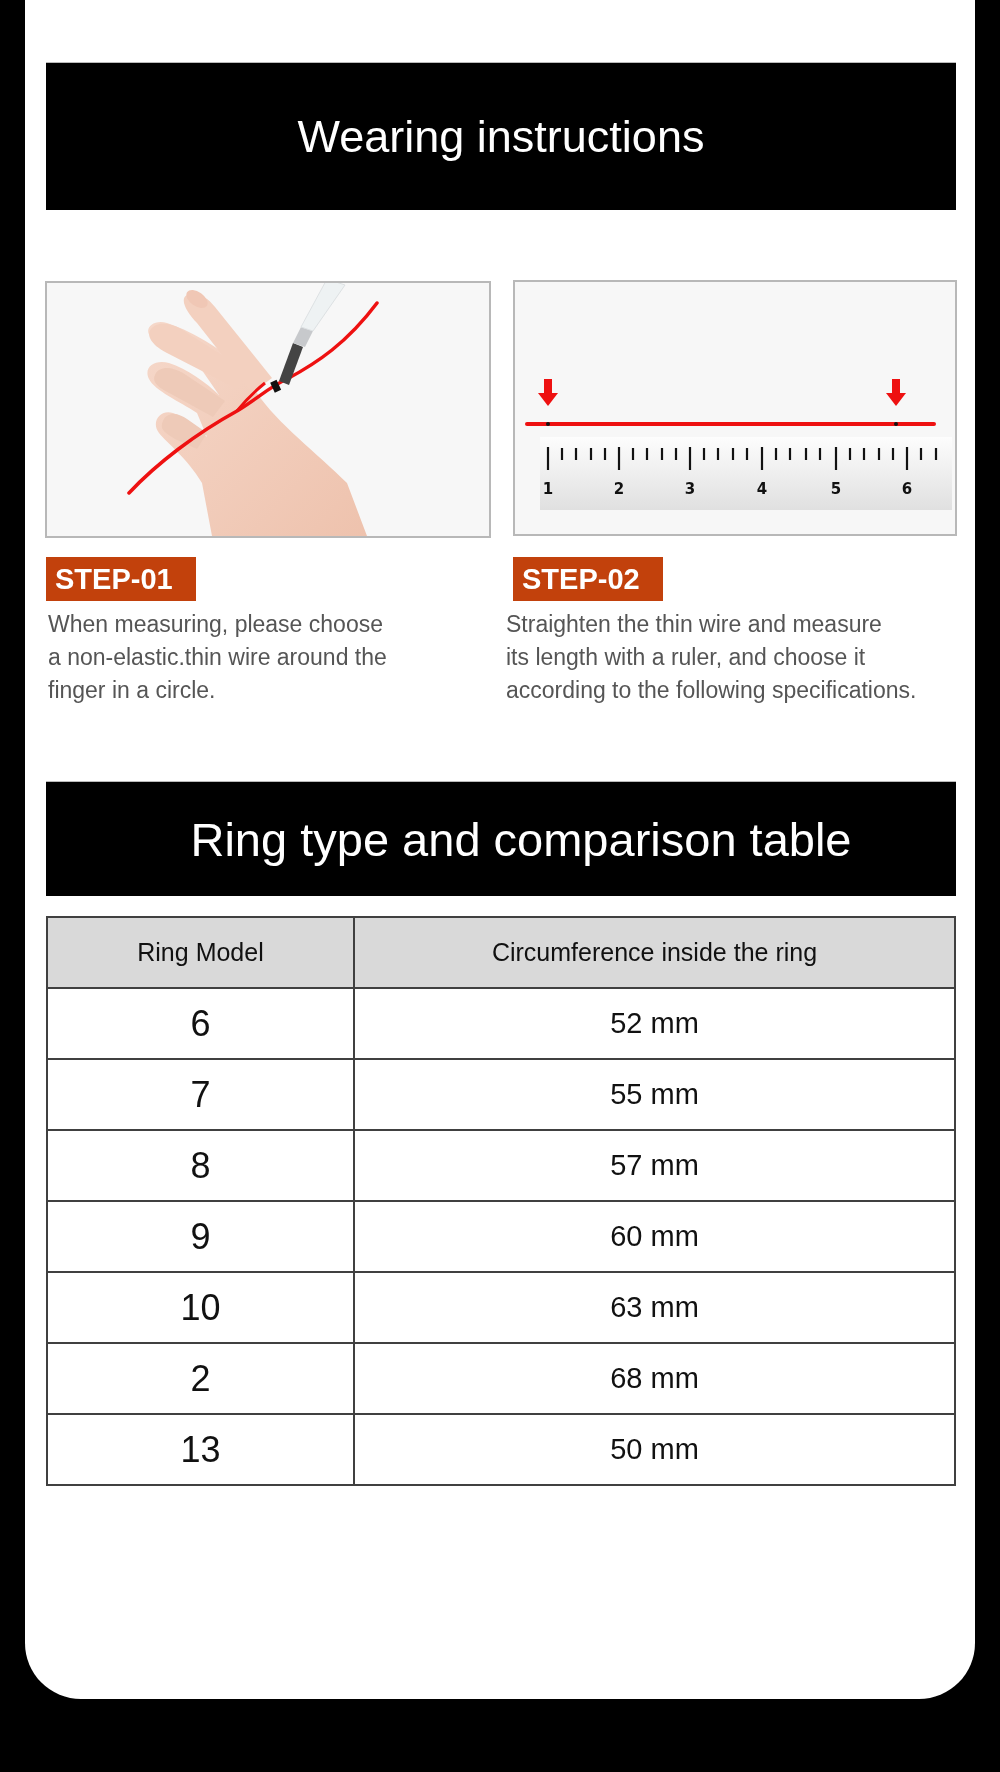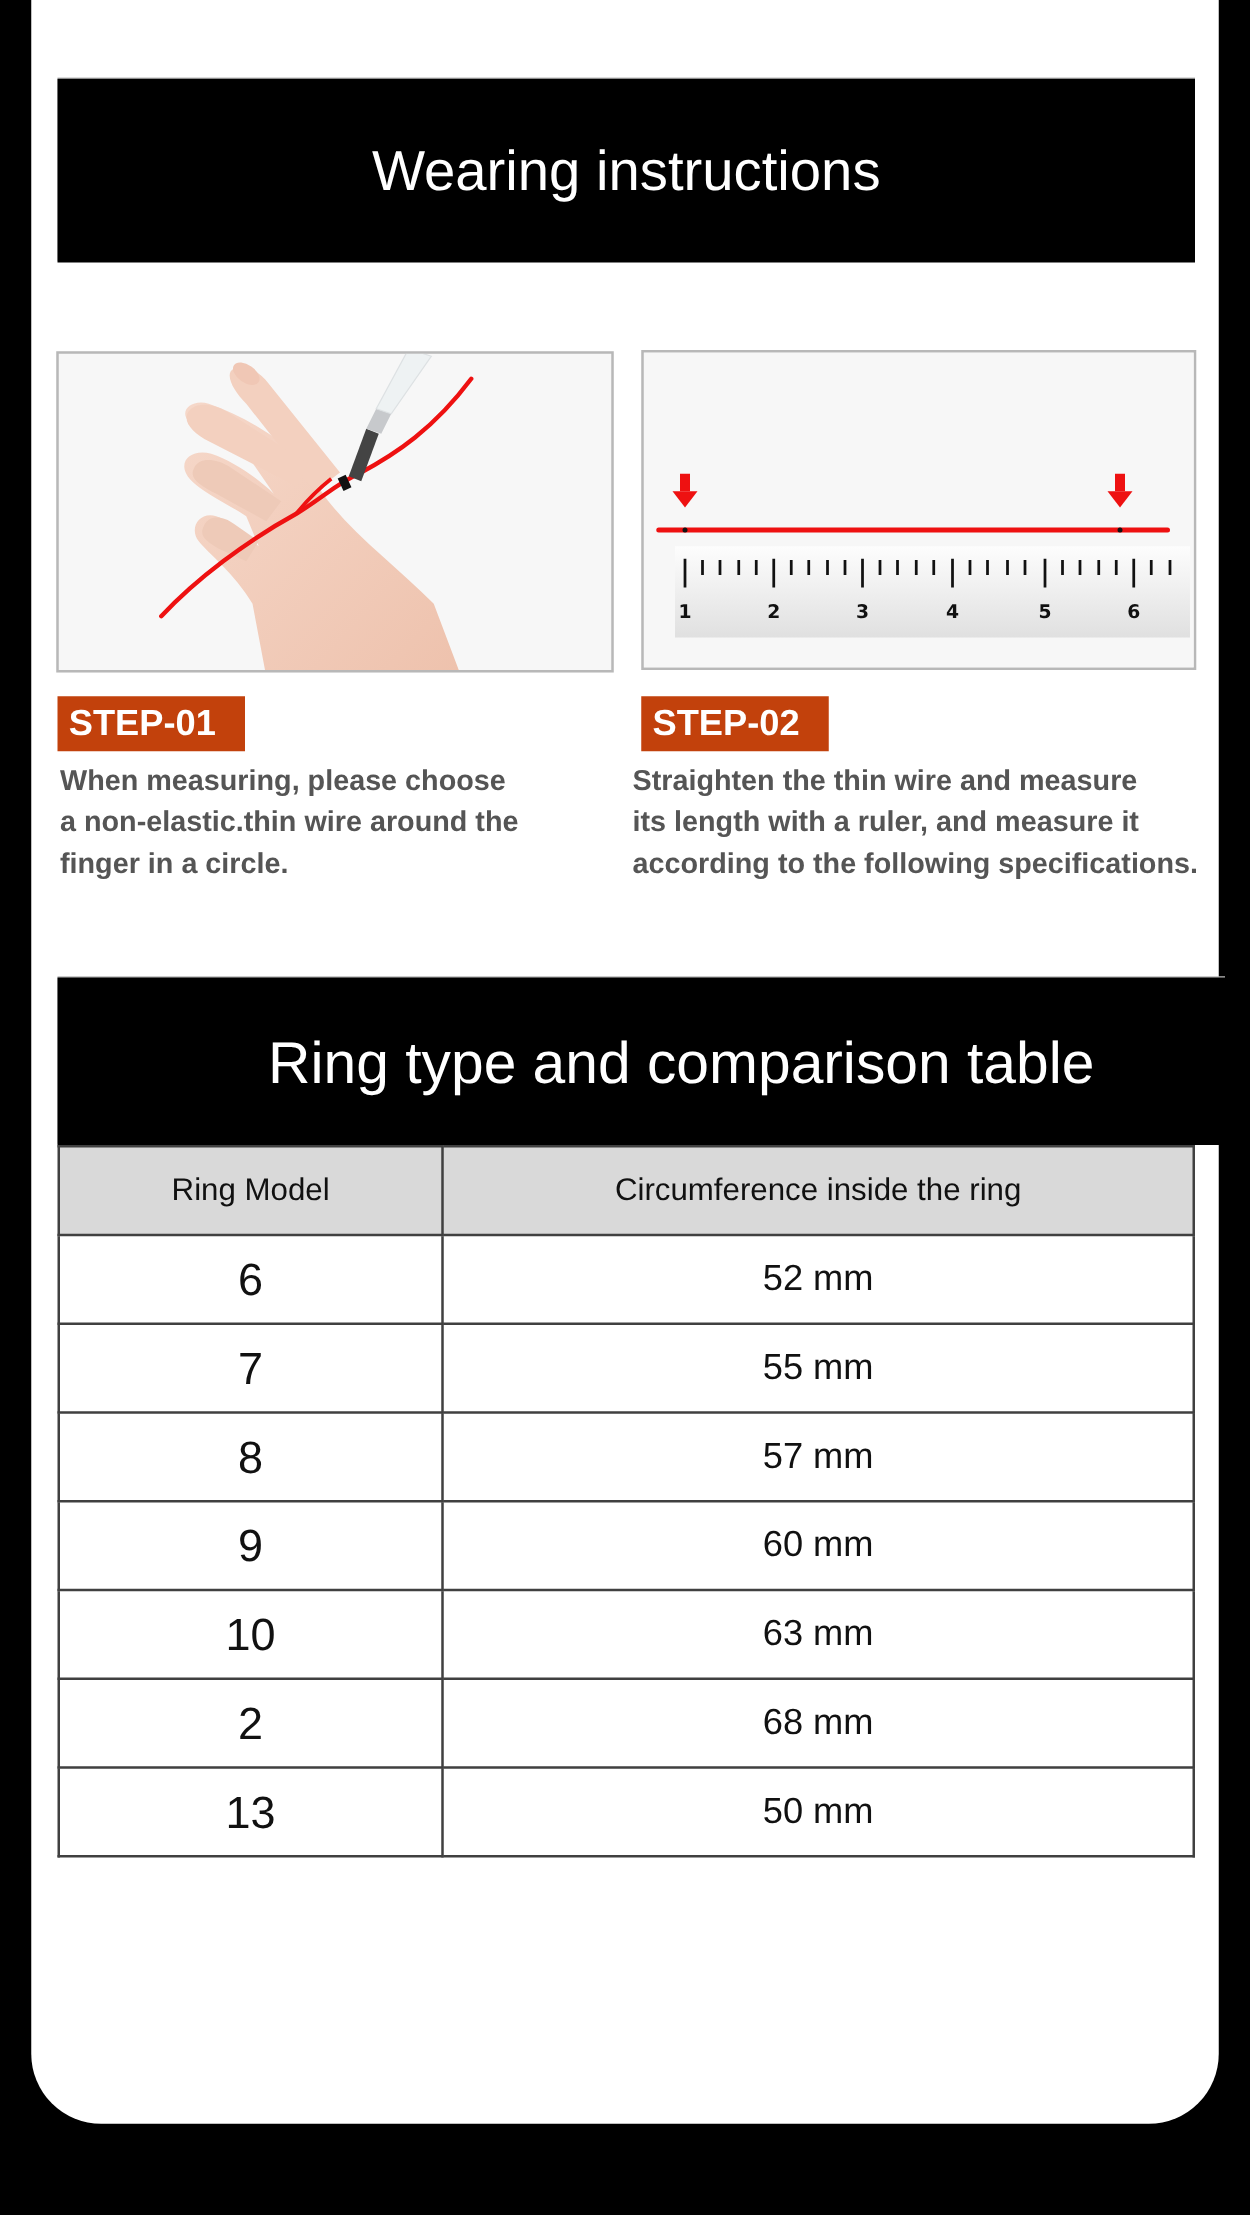--- a/index.html
+++ b/index.html
@@ -19,21 +19,21 @@
   .banner {
     position: absolute;
     left: 46px; width: 910px;
     background: #000;
     color: #fff;
     display: flex; align-items: center; justify-content: center;
     box-shadow: 0 -1px 0 #bbb;
   }
   .banner-1 { top: 63px; height: 147px; }
   .banner-1 .title { font-size: 45px; letter-spacing: 0px; font-weight: 400; }
-  .banner-2 { top: 782px; height: 134px; padding-left: 24px; }
+  .banner-2 { top: 782px; height: 114px; }
   .banner-2 .title { font-size: 47px; font-weight: 400; margin-left: 40px; }
 
   .photo {
     position: absolute;
     background: #f7f7f7;
     border: 2px solid #b8b8b8;
     box-sizing: border-box;
     overflow: hidden;
   }
   .photo-1 { left: 45px; top: 281px; width: 446px; height: 257px; }
@@ -51,21 +51,21 @@
   .step-badge-2 { left: 513px; top: 557px; width: 150px; }
 
   .step-desc {
     position: absolute;
     color: #555555;
     font-size: 23px; line-height: 33px;
     font-weight: 400;
   }
   .step-desc-1 { left: 48px; top: 608px; width: 440px; }
   .step-desc-2 { left: 506px; top: 608px; width: 460px; }
-  .step-desc span { display: block; white-space: nowrap; font-weight: bold; }
+  .step-desc span { display: block; white-space: nowrap; }
 
   .size-table {
     position: absolute;
     left: 46px; top: 916px; width: 910px;
     border-collapse: collapse;
     table-layout: fixed;
   }
   .size-table th, .size-table td {
     border: 2px solid #404040;
     text-align: center;
@@ -195,21 +195,21 @@
 <div class="step-badge step-badge-1">STEP-01</div>
 <div class="step-badge step-badge-2">STEP-02</div>
 
 <div class="step-desc step-desc-1">
   <span>When measuring, please choose</span>
   <span>a non-elastic.thin wire around the</span>
   <span>finger in a circle.</span>
 </div>
 <div class="step-desc step-desc-2">
   <span>Straighten the thin wire and measure</span>
-  <span>its length with a ruler, and measure it</span>
+  <span>its length with a ruler, and choose it</span>
   <span>according to the following specifications.</span>
 </div>
 
 <div class="banner banner-2">
   <span class="title">Ring type and comparison table</span>
 </div>
 
 <table class="size-table">
   <colgroup>
       <col class="col-model">

